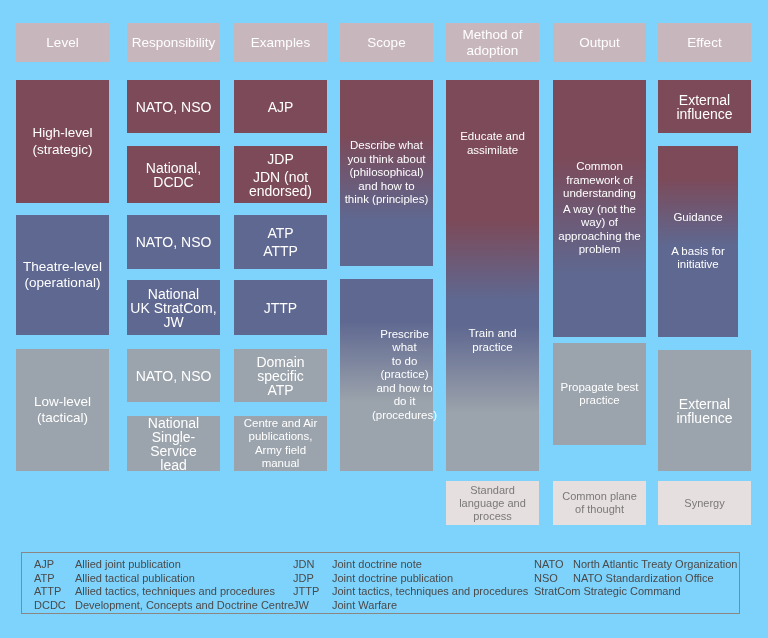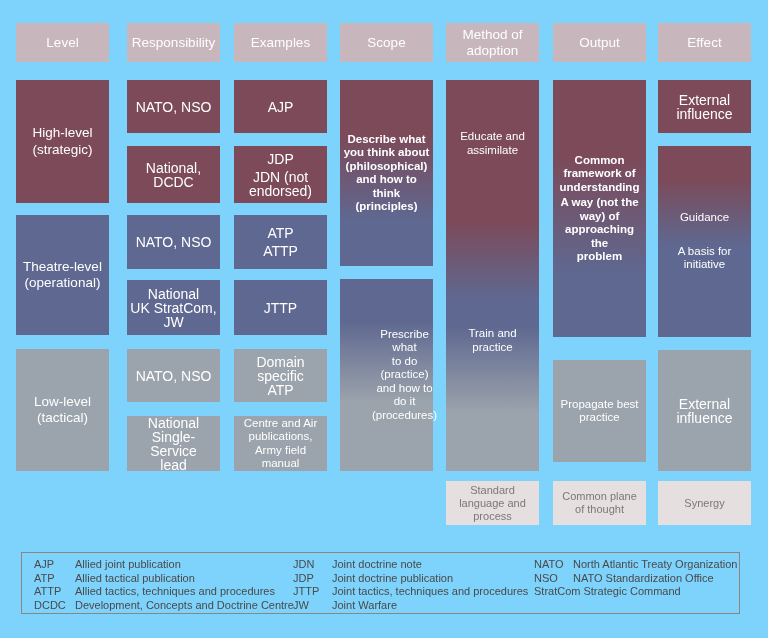--- a/index.html
+++ b/index.html
@@ -15,21 +15,21 @@
     flex-direction:column;
     text-align:center;color:#FFFFFF;
     white-space:pre-line;
     font-size:11.5px;line-height:13.5px;
     padding:2px;box-sizing:border-box;
   }
   .hdr{background:#C8B6BD;font-size:13.5px;line-height:16px;}
   .maroon{background:#7C4A59;}
   .blue{background:#5F6890;}
   .gray{background:#9BA3AC;}
-  .grad-mb{background:linear-gradient(180deg,#7C4A59 0%,#7C4A59 30%,#5F6890 75%,#5F6890 100%);font-weight:bold;}
+  .grad-mb{background:linear-gradient(180deg,#7C4A59 0%,#7C4A59 30%,#5F6890 75%,#5F6890 100%);}
   .grad-bg{background:linear-gradient(180deg,#5F6890 0%,#5F6890 22%,#9BA3AC 64%,#9BA3AC 100%);}
   .grad-mbg{background:linear-gradient(180deg,#7C4A59 0%,#7C4A59 36%,#5F6890 56%,#5F6890 63%,#9BA3AC 85%,#9BA3AC 100%);}
   .grad-f2{background:linear-gradient(180deg,#7C4A59 0%,#7C4A59 17%,#5F6890 52%,#5F6890 100%);}
   .level-box{font-size:13.5px;line-height:16.5px;}
   .simple{font-size:14px;line-height:14px;}
   .light{background:#E5E0DF;color:#7B7878;font-size:11px;line-height:13px;}
   .gap-sm{margin-top:4px;}
   .gap-md{margin-top:2px;}
   .gap-lg{margin-top:20px;}
   .m-span{position:absolute;left:0;right:0;text-align:center;white-space:pre-line;}
@@ -112,26 +112,26 @@
 
   <div class="box grad-mb" style="left:553px;top:80px;width:93px;height:257px;">
     <span>Common
 framework of
 understanding</span>
     <span class="gap-md">A way (not the
 way) of
 approaching the
 problem</span>
   </div>
-  <div class="box gray" style="left:553px;top:360px;width:93px;height:102px;">Propagate best
+  <div class="box gray" style="left:553px;top:343px;width:93px;height:102px;">Propagate best
 practice</div>
 
   <div class="box maroon simple" style="left:658px;top:80px;width:93px;height:53px;">External
 influence</div>
-  <div class="box grad-f2" style="left:658px;top:146px;width:93px;height:191px;">
+  <div class="box grad-f2" style="left:658px;top:146px;width:80px;height:191px;">
     <span>Guidance</span>
     <span class="gap-lg">A basis for
 initiative</span>
   </div>
   <div class="box gray simple" style="left:658px;top:350px;width:93px;height:121px;">External
 influence</div>
 
   <div class="box light" style="left:446px;top:481px;width:93px;height:44px;">Standard
 language and
 process</div>

